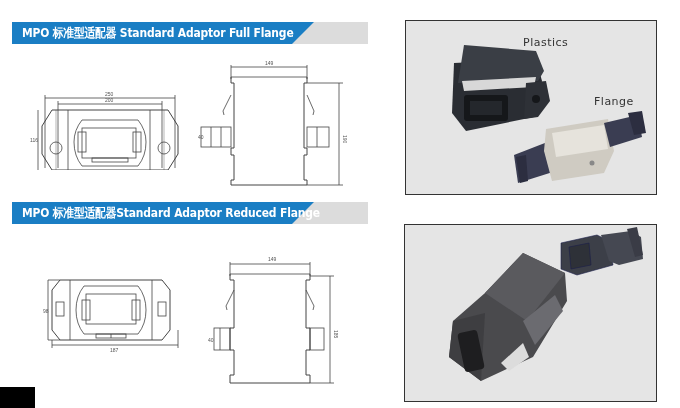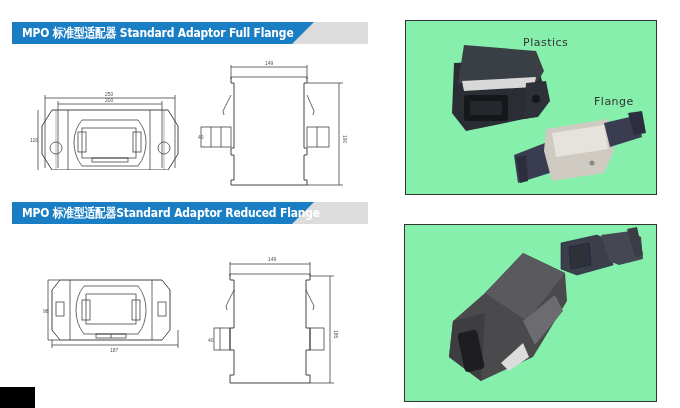--- a/index.html
+++ b/index.html
@@ -18,21 +18,21 @@
   .banner .label {
     position: absolute; left: 10px; top: 3px; color: #fff; font-weight: bold;
     font-size: 12.5px; letter-spacing: -0.2px; white-space: nowrap;
     font-family: "DejaVu Sans", "Liberation Sans", sans-serif;
     transform: scaleX(0.86); transform-origin: left center;
   }
   .drawing { position: absolute; }
   .drawing svg { display: block; }
   .dimtxt { font-family: "Liberation Sans", sans-serif; font-size: 5px; fill: #555; }
   .photo-frame {
-    position: absolute; border: 1.5px solid #333; background: #86efac; box-sizing: border-box;
+    position: absolute; border: 1.5px solid #333; background: #e5e5e5; box-sizing: border-box;
   }
   .photo-label {
     position: absolute; font-family: "DejaVu Sans", sans-serif; font-size: 11px; color: #333;
     letter-spacing: 0.5px;
   }
   .black-block { position: absolute; left: 0; top: 387px; width: 35px; height: 21px; background: #000; }
 </style>
 </head>
 <body>
 

